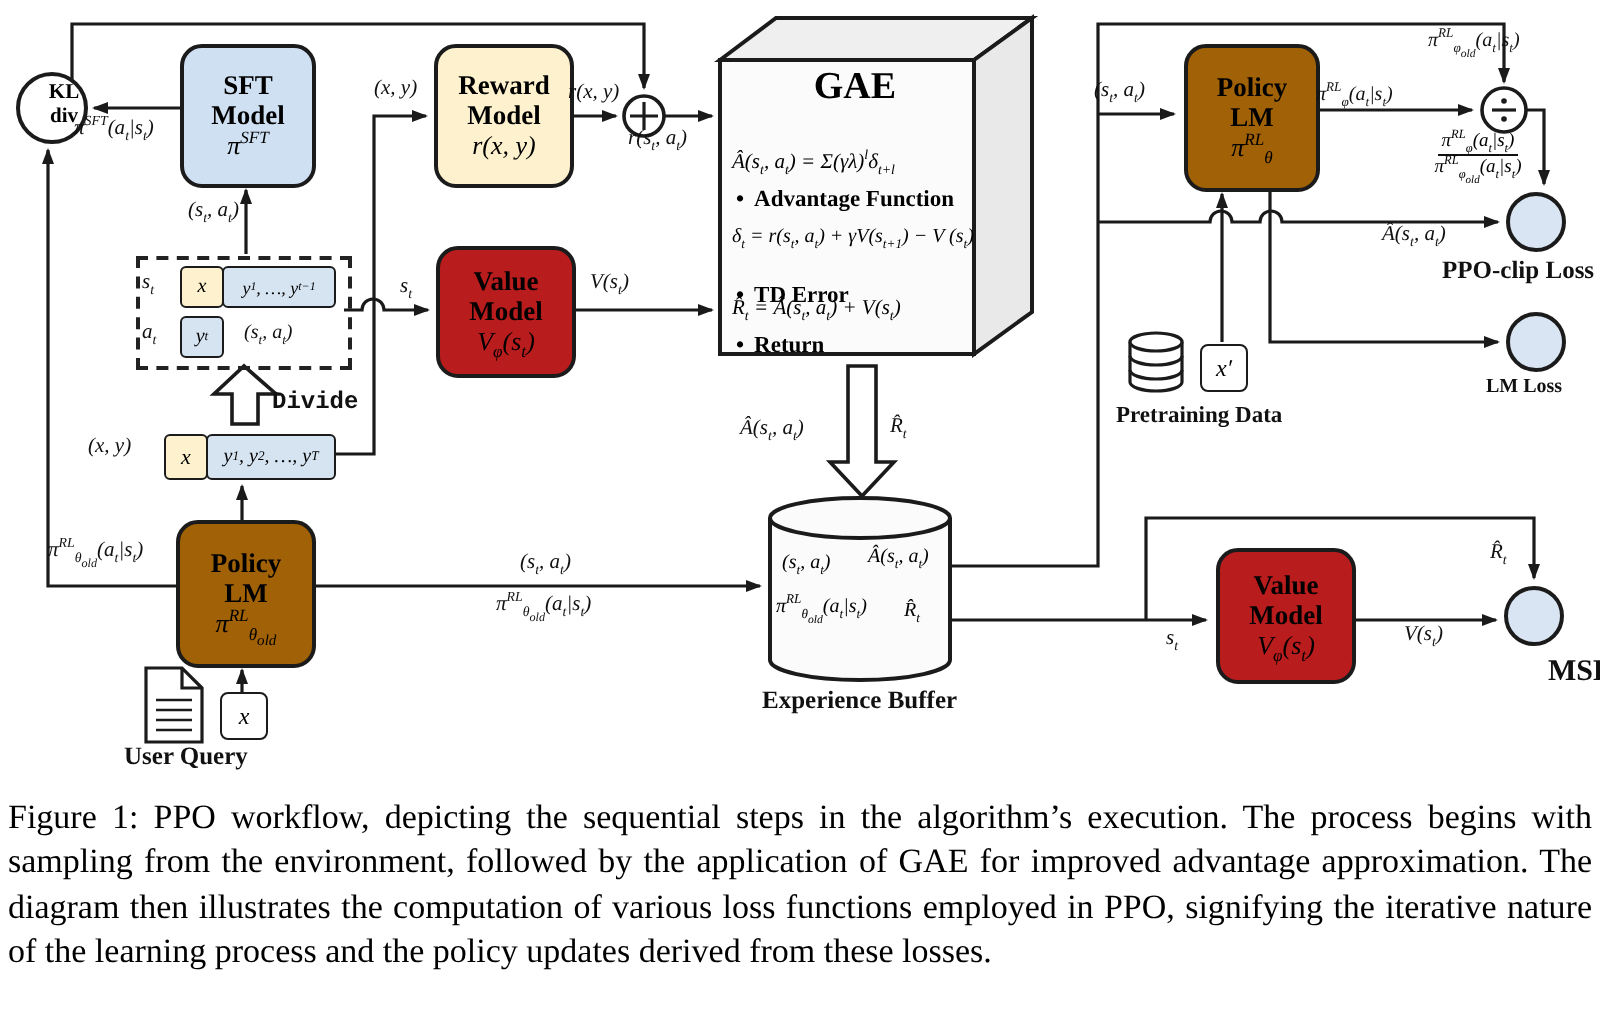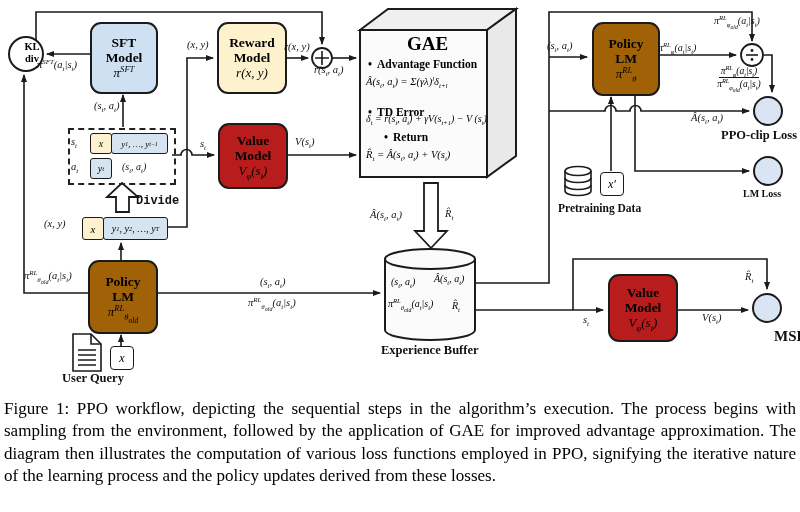--- a/index.html
+++ b/index.html
@@ -23,21 +23,21 @@
   .fill-policy{background:#a16207;}
   
   .tok{position:absolute;border:1.5px solid #1b1b1b;border-radius:3px;display:flex;align-items:center;
        justify-content:center;font:italic 10px "Liberation Serif",serif;}
   .tok-x{background:#fdf2cd;}
   .tok-y{background:#d6e4f2;}
   .tok-w{background:#fff;border-radius:4px;font-size:12px;}
   .dashedbox{position:absolute;border:2px dashed #222;background:transparent;}
   
   .gae-title{position:absolute;font:bold 19px "Liberation Serif",serif;text-align:center;}
-  .gae-head{position:absolute;font:bold 11.5px "Liberation Serif",serif;white-space:nowrap;}
+  .gae-head{position:absolute;font:bold 11.5px "Liberation Serif",serif;white-space:nowrap;margin-top:36px;}
   .gae-f{position:absolute;font:italic 10.5px "Liberation Serif",serif;white-space:nowrap;}
   .bullet{font-style:normal;margin-right:5px;}
   
   .kl-label{position:absolute;left:9px;top:41px;width:46px;text-align:center;
             font:bold 10.5px "Liberation Serif",serif;line-height:1.1;}
   
   .frac{position:absolute;left:707px;top:66px;width:64px;text-align:center;
         font:italic 9.5px "Liberation Serif",serif;}
   .frac .num{display:inline-block;border-bottom:1px solid #111;padding:0 2px 1px 2px;}
   .frac .den{display:block;padding-top:1px;}
@@ -196,21 +196,21 @@
 
     <div class="gae-title" style="left:360px;top:33px;width:135px;">GAE</div>
     <div class="gae-head" style="left:368px;top:58px;">
       <span class="bullet">•</span><span>Advantage Function</span>
     </div>
     <div class="gae-f" style="left:366px;top:76px;">Â(s<sub>t</sub>, a<sub>t</sub>) = Σ(γλ)<sup>l</sup>δ<sub>t+l</sub></div>
     <div class="gae-head" style="left:368px;top:106px;">
       <span class="bullet">•</span><span>TD Error</span>
     </div>
     <div class="gae-f" style="left:366px;top:113px;font-size:10px;">δ<sub>t</sub> = r(s<sub>t</sub>, a<sub>t</sub>) + γV(s<sub>t+1</sub>) − V (s<sub>t</sub>)</div>
-    <div class="gae-head" style="left:384px;top:131px;">
+    <div class="gae-head" style="left:368px;top:131px;">
       <span class="bullet">•</span><span>Return</span>
     </div>
     <div class="gae-f" style="left:366px;top:149px;">R̂<sub>t</sub> = Â(s<sub>t</sub>, a<sub>t</sub>) + V(s<sub>t</sub>)</div>
 
     <div class="dashedbox" style="left:68px;top:128px;width:104px;height:53px;"></div>
     <div class="ml" style="left:71px;top:136px;">s<sub>t</sub></div>
     <div class="tok tok-x" style="left:90px;top:133px;width:20px;height:19px;">x</div>
     <div class="tok tok-y" style="left:111px;top:133px;width:55px;height:19px;font-size:9px;">y<sub>1</sub>, …, y<sub>t−1</sub></div>
     <div class="ml" style="left:71px;top:161px;">a<sub>t</sub></div>
     <div class="tok tok-y" style="left:90px;top:158px;width:20px;height:19px;">y<sub>t</sub></div>

